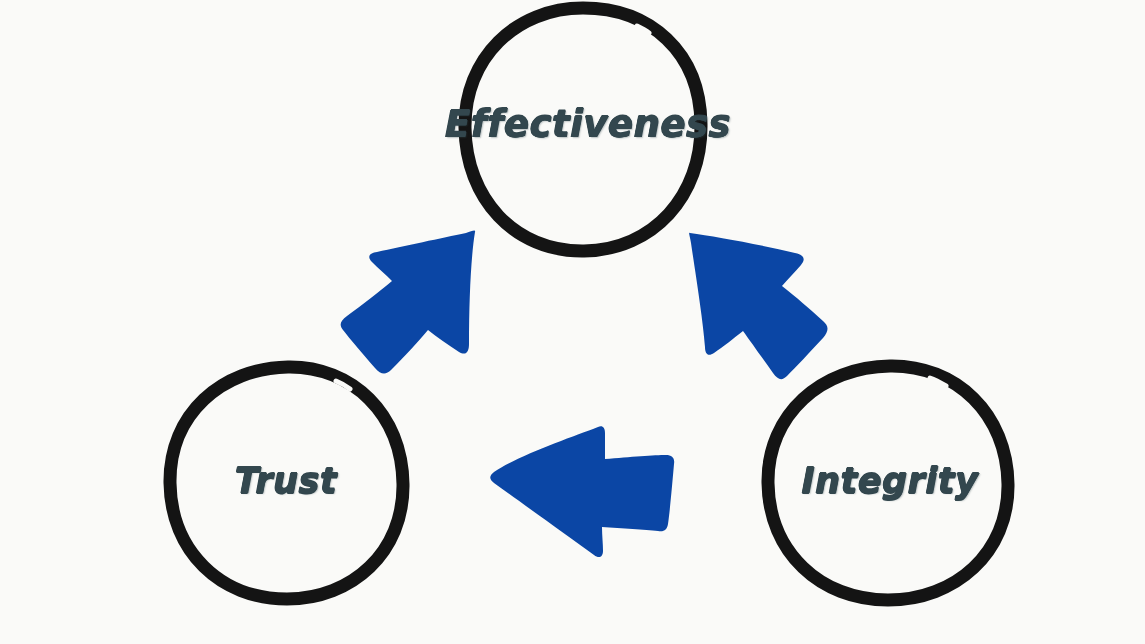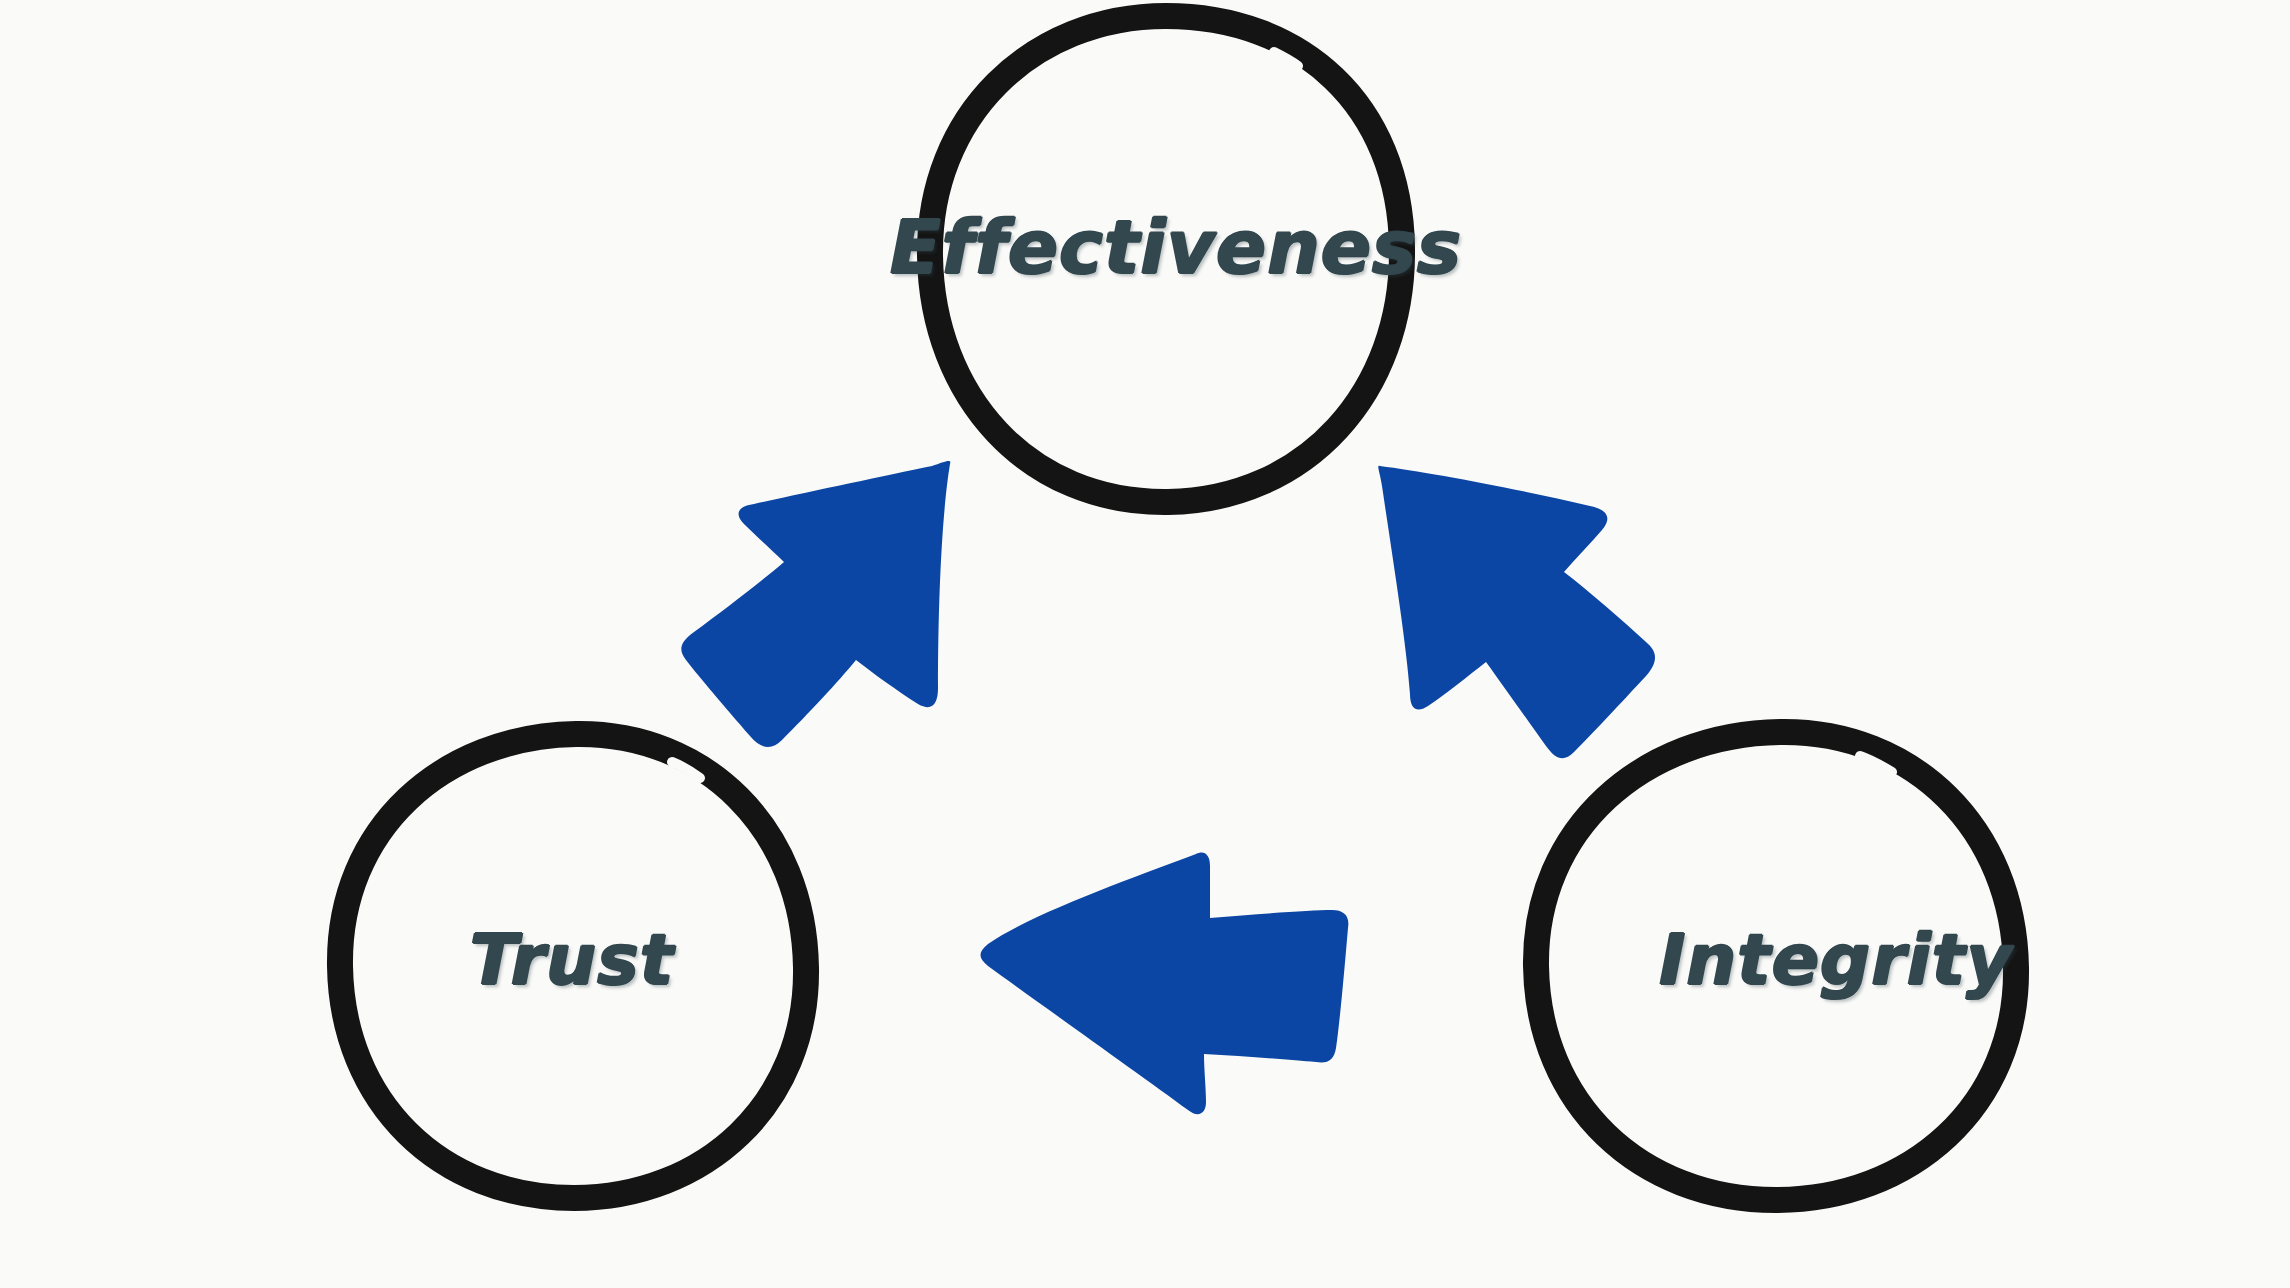--- a/index.html
+++ b/index.html
@@ -54,21 +54,20 @@
   }
   #label-trust {
     left: 286px;
     top: 481px;
     font-size: 35px;
   }
   #label-integrity {
     left: 890px;
     top: 481px;
     font-size: 35px;
-    margin-left: 28px;
   }
 </style>
 </head>
 <body style="background: rgb(250, 250, 248);">
 
 <div id="diagram-root" style="background: rgb(250, 250, 248);">
 
   <svg id="diagram-svg" viewBox="0 0 1145 644" xmlns="http://www.w3.org/2000/svg" aria-hidden="true">
 
     <g>

